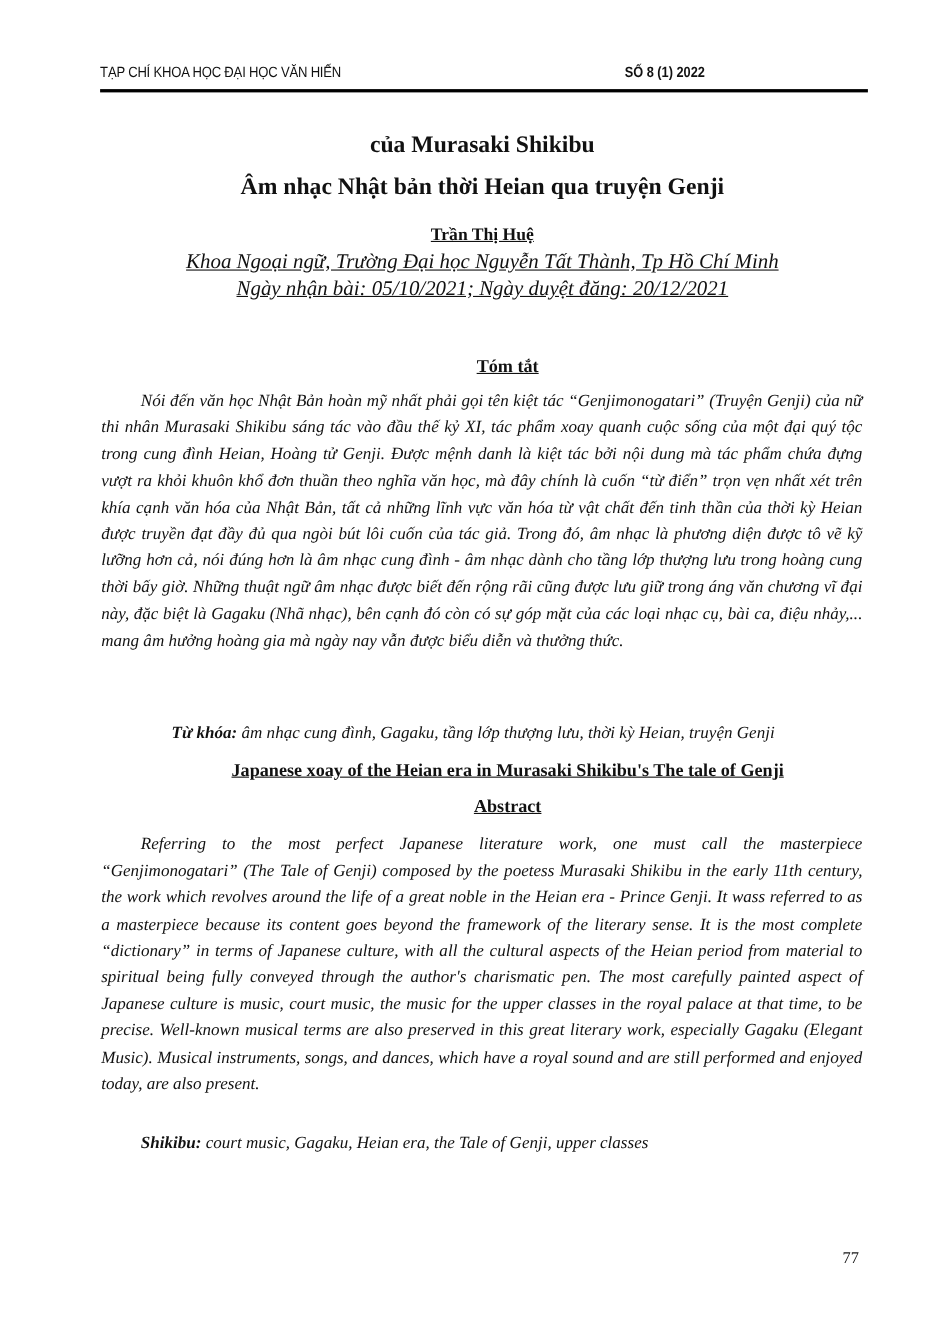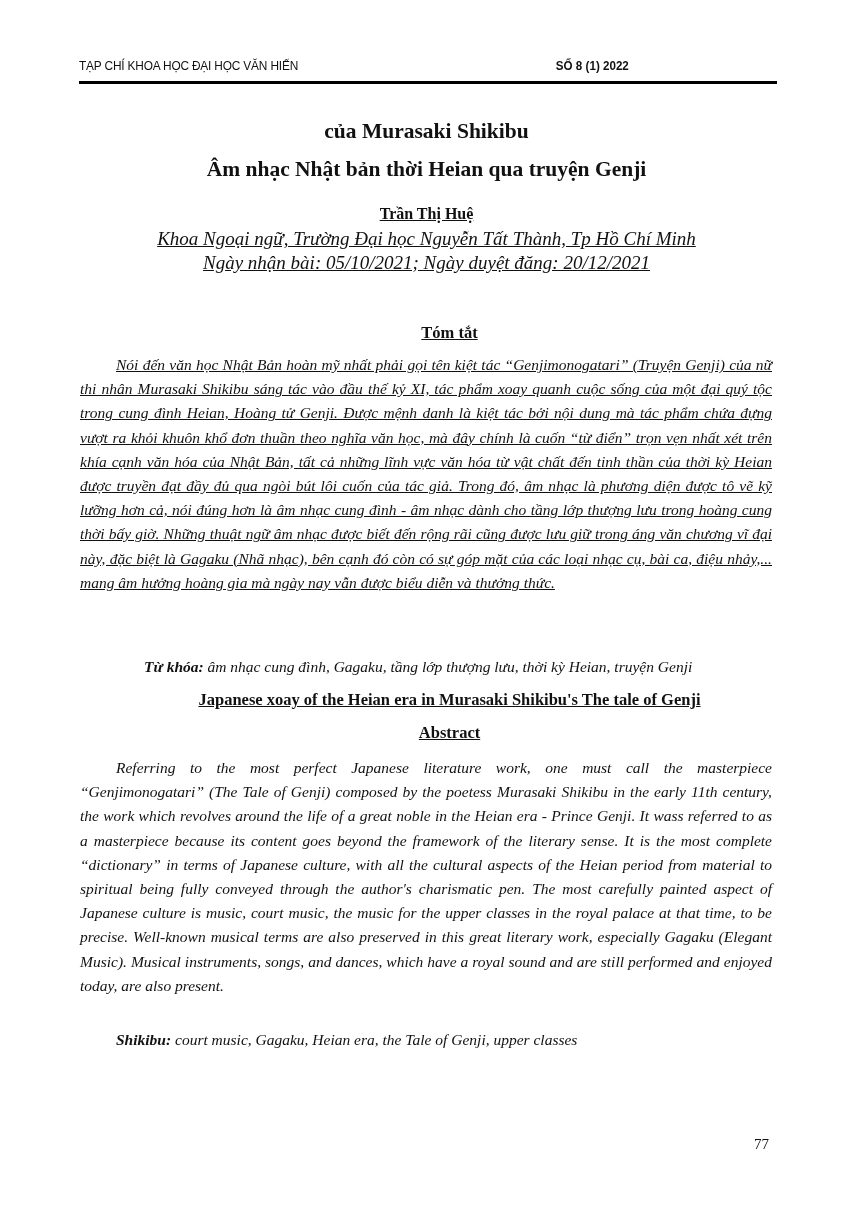--- a/index.html
+++ b/index.html
@@ -1,17 +1,17 @@
 <!DOCTYPE html>
 <html><head>
 <meta charset="utf-8">
 <style>
   html, body { margin: 0; padding: 0; background: #ffffff; }
   body { width: 853px; height: 1212px; position: relative; overflow: hidden; color: #111; }
-  .page { position: absolute; left: 0; top: 0; width: 705px; height: 1212px; }
+  .page { position: absolute; left: 12px; top: 0; width: 705px; height: 1212px; }
   .running-head {
     position: absolute; left: 79px; top: 58px; width: 698px; height: 20px;
     font-family: "Liberation Sans", sans-serif; font-size: 13.5px; letter-spacing: -0.2px;
     transform: scaleX(0.88); transform-origin: left center;
   }
   .running-head .left { position: absolute; left: 0; top: 0; white-space: nowrap; }
   .running-head-right {
     position: absolute; right: 76px; top: 58px; font-family: "Liberation Sans", sans-serif;
     font-size: 13.5px; font-weight: bold; white-space: nowrap; transform: scaleX(0.86); transform-origin: right center;
   }
@@ -50,21 +50,21 @@
   </div>
 
   <div class="center-block author">Trần Thị Huệ</div>
   <div class="center-block affil">
     <div>Khoa Ngoại ngữ, Trường Đại học Nguyễn Tất Thành, Tp Hồ Chí Minh</div>
     <div>Ngày nhận bài: 05/10/2021; Ngày duyệt đăng: 20/12/2021</div>
   </div>
 
   <div class="center-block section-head" style="top:323px;">Tóm tắt</div>
 
-  <div class="body-text" style="top:353px;text-decoration:underline;">
+  <div class="body-text" style="top:353px;">
     <p>Nói đến văn học Nhật Bản hoàn mỹ nhất phải gọi tên kiệt tác “Genjimonogatari” (Truyện Genji) của nữ thi nhân Murasaki Shikibu sáng tác vào đầu thế kỷ XI, tác phẩm xoay quanh cuộc sống của một đại quý tộc trong cung đình Heian, Hoàng tử Genji. Được mệnh danh là kiệt tác bởi nội dung mà tác phẩm chứa đựng vượt ra khỏi khuôn khổ đơn thuần theo nghĩa văn học, mà đây chính là cuốn “từ điển” trọn vẹn nhất xét trên khía cạnh văn hóa của Nhật Bản, tất cả những lĩnh vực văn hóa từ vật chất đến tinh thần của thời kỳ Heian được truyền đạt đầy đủ qua ngòi bút lôi cuốn của tác giả. Trong đó, âm nhạc là phương diện được tô vẽ kỹ lưỡng hơn cả, nói đúng hơn là âm nhạc cung đình - âm nhạc dành cho tầng lớp thượng lưu trong hoàng cung thời bấy giờ. Những thuật ngữ âm nhạc được biết đến rộng rãi cũng được lưu giữ trong áng văn chương vĩ đại này, đặc biệt là Gagaku (Nhã nhạc), bên cạnh đó còn có sự góp mặt của các loại nhạc cụ, bài ca, điệu nhảy,... mang âm hưởng hoàng gia mà ngày nay vẫn được biểu diễn và thưởng thức.</p>
   </div>
 
   <div class="kw" style="top:656px;margin-left:28px;">
     <b>Từ khóa:</b><span> âm nhạc cung đình, Gagaku, tầng lớp thượng lưu, thời kỳ Heian, truyện Genji</span>
   </div>
 
   <div class="center-block section-head" style="top:690px;">Japanese xoay of the Heian era in Murasaki Shikibu's The tale of Genji</div>
   <div class="center-block section-head" style="top:723px;">Abstract</div>
 

